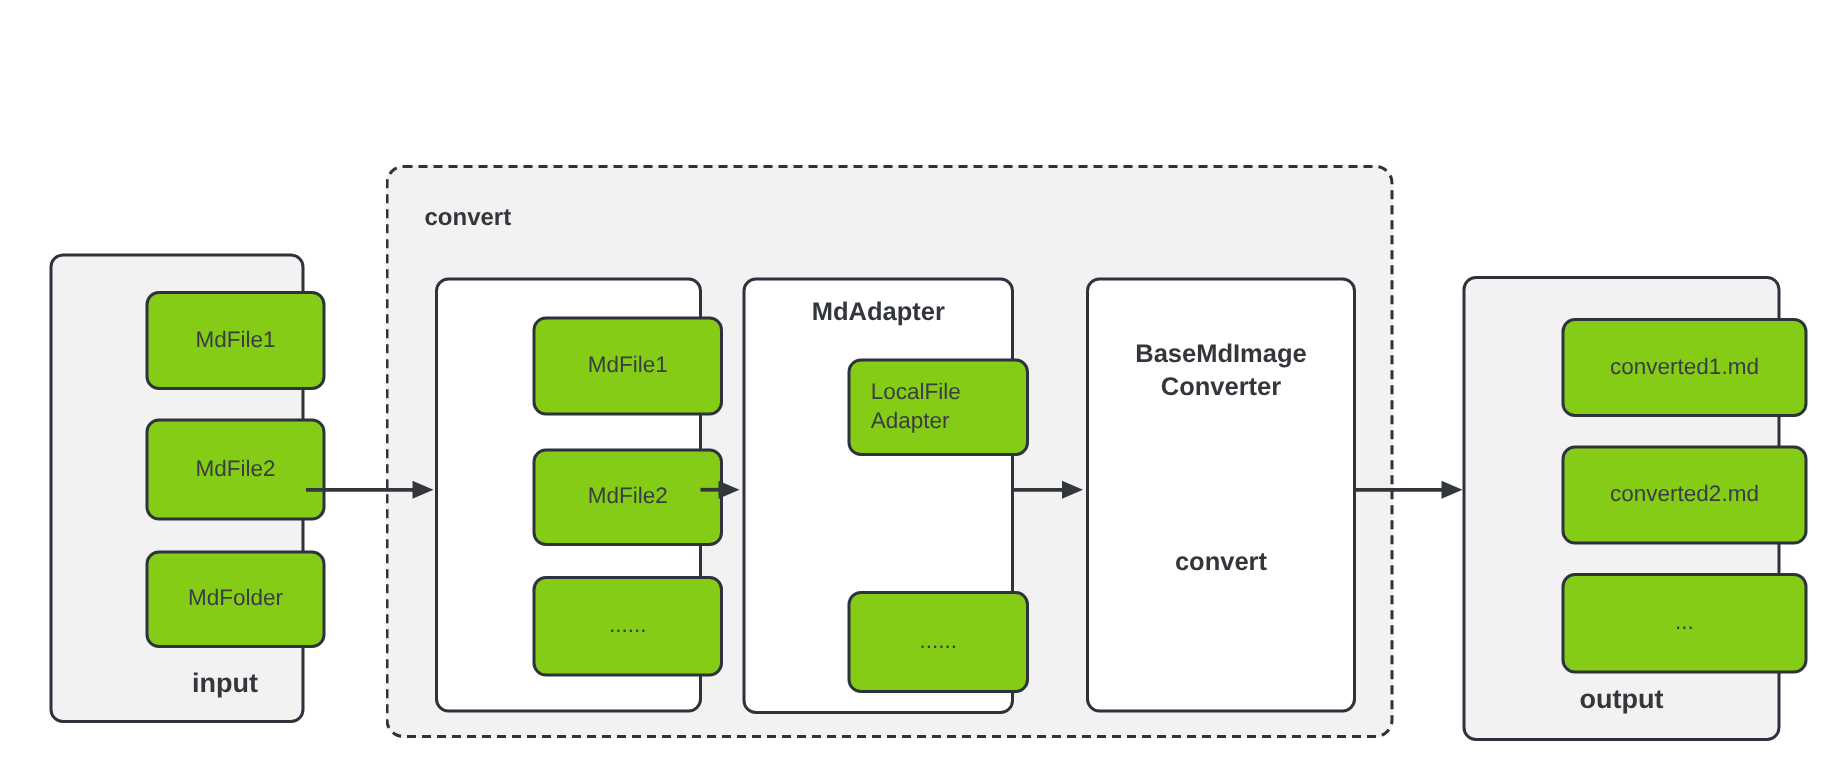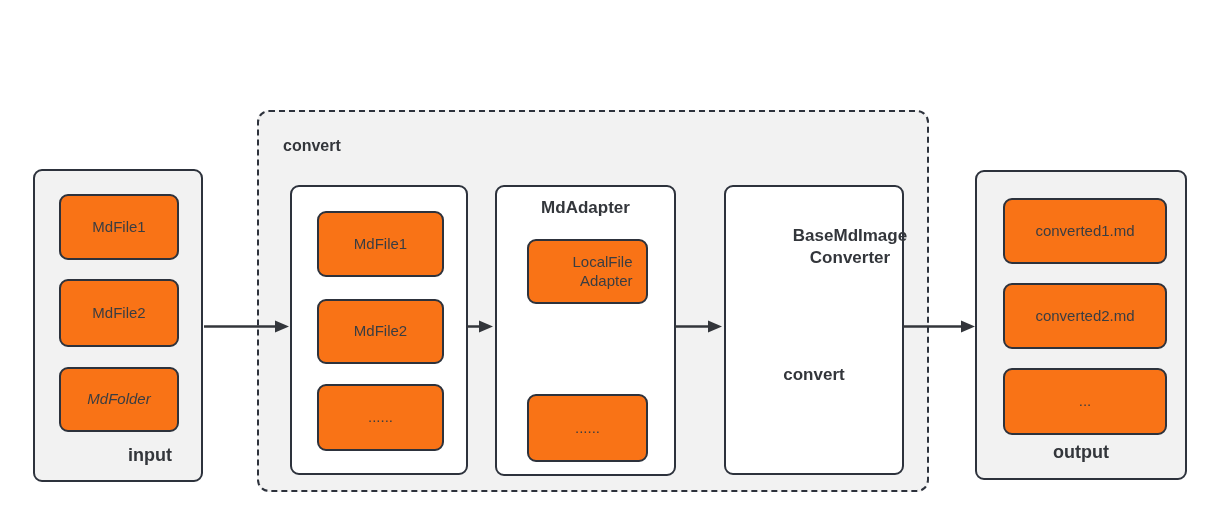--- a/index.html
+++ b/index.html
@@ -42,31 +42,32 @@
   }
   .panel {
     position: absolute;
     background: #ffffff;
     border: 2.5px solid #2d323c;
     border-radius: 9px;
     box-sizing: border-box;
   }
   .node {
     position: absolute;
-    background: #f97316;
+    background: #84cc16;
     border: 2.5px solid #2d323c;
     border-radius: 9px;
     box-sizing: border-box;
     display: flex;
     align-items: center;
     justify-content: center;
     font-size: 15px;
     line-height: 1.25;
-    text-align: right;
+    text-align: left;
     color: #3a3d42;
+    margin-left: 38px;
   }
   .node .wrap-narrow {
     display: inline-block;
     max-width: 90px;
   }
   .group-label {
     position: absolute;
     left: 0;
     width: 100%;
     text-align: center;
@@ -119,21 +120,21 @@
 <div class="canvas">
 
 
   <div class="container" style="left:33px; top:169px; width:170px; height:313px;">
     <div class="node" style="left:24px; top:23px; width:120px; height:66px;">
       <span>MdFile1</span>
     </div>
     <div class="node" style="left:24px; top:108px; width:120px; height:68px;">
       <span>MdFile2</span>
     </div>
-    <div class="node" style="left:24px; top:196px; width:120px; height:65px;font-style:italic;">
+    <div class="node" style="left:24px; top:196px; width:120px; height:65px;">
       <span>MdFolder</span>
     </div>
     <div class="group-label" style="top:274px;padding-left:32px;">input</div>
   </div>
 
   <div class="dashed" style="left:257px; top:110px; width:672px; height:382px;">
     <div class="convert-label">convert</div>
 
     <div class="panel" style="left:31px; top:73px; width:178px; height:290px;">
       <div class="node" style="left:25px; top:24px; width:127px; height:66px;">
@@ -151,28 +152,28 @@
       <div class="panel-title" style="top:10px;">MdAdapter</div>
       <div class="node" style="left:30px; top:52px; width:121px; height:65px;">
         <span class="wrap-narrow">LocalFile Adapter</span>
       </div>
       <div class="node" style="left:30px; top:207px; width:121px; height:68px;">
         <span>......</span>
       </div>
     </div>
 
     <div class="panel" style="left:465px; top:73px; width:180px; height:290px;">
-      <div class="panel-title" style="top:38px;padding-left:36px;">
+      <div class="panel-title" style="top:38px;">
         <span class="wrap-title">BaseMdImage Converter</span>
       </div>
       <div class="method-label">convert</div>
     </div>
   </div>
 
-  <div class="container" style="left:975px; top:170px; width:212px; height:310px;">
+  <div class="container" style="left:975px; top:184px; width:212px; height:310px;">
     <div class="node" style="left:26px; top:26px; width:164px; height:66px;">
       <span>converted1.md</span>
     </div>
     <div class="node" style="left:26px; top:111px; width:164px; height:66px;">
       <span>converted2.md</span>
     </div>
     <div class="node" style="left:26px; top:196px; width:164px; height:67px;">
       <span>...</span>
     </div>
     <div class="group-label" style="top:270px;">output</div>

